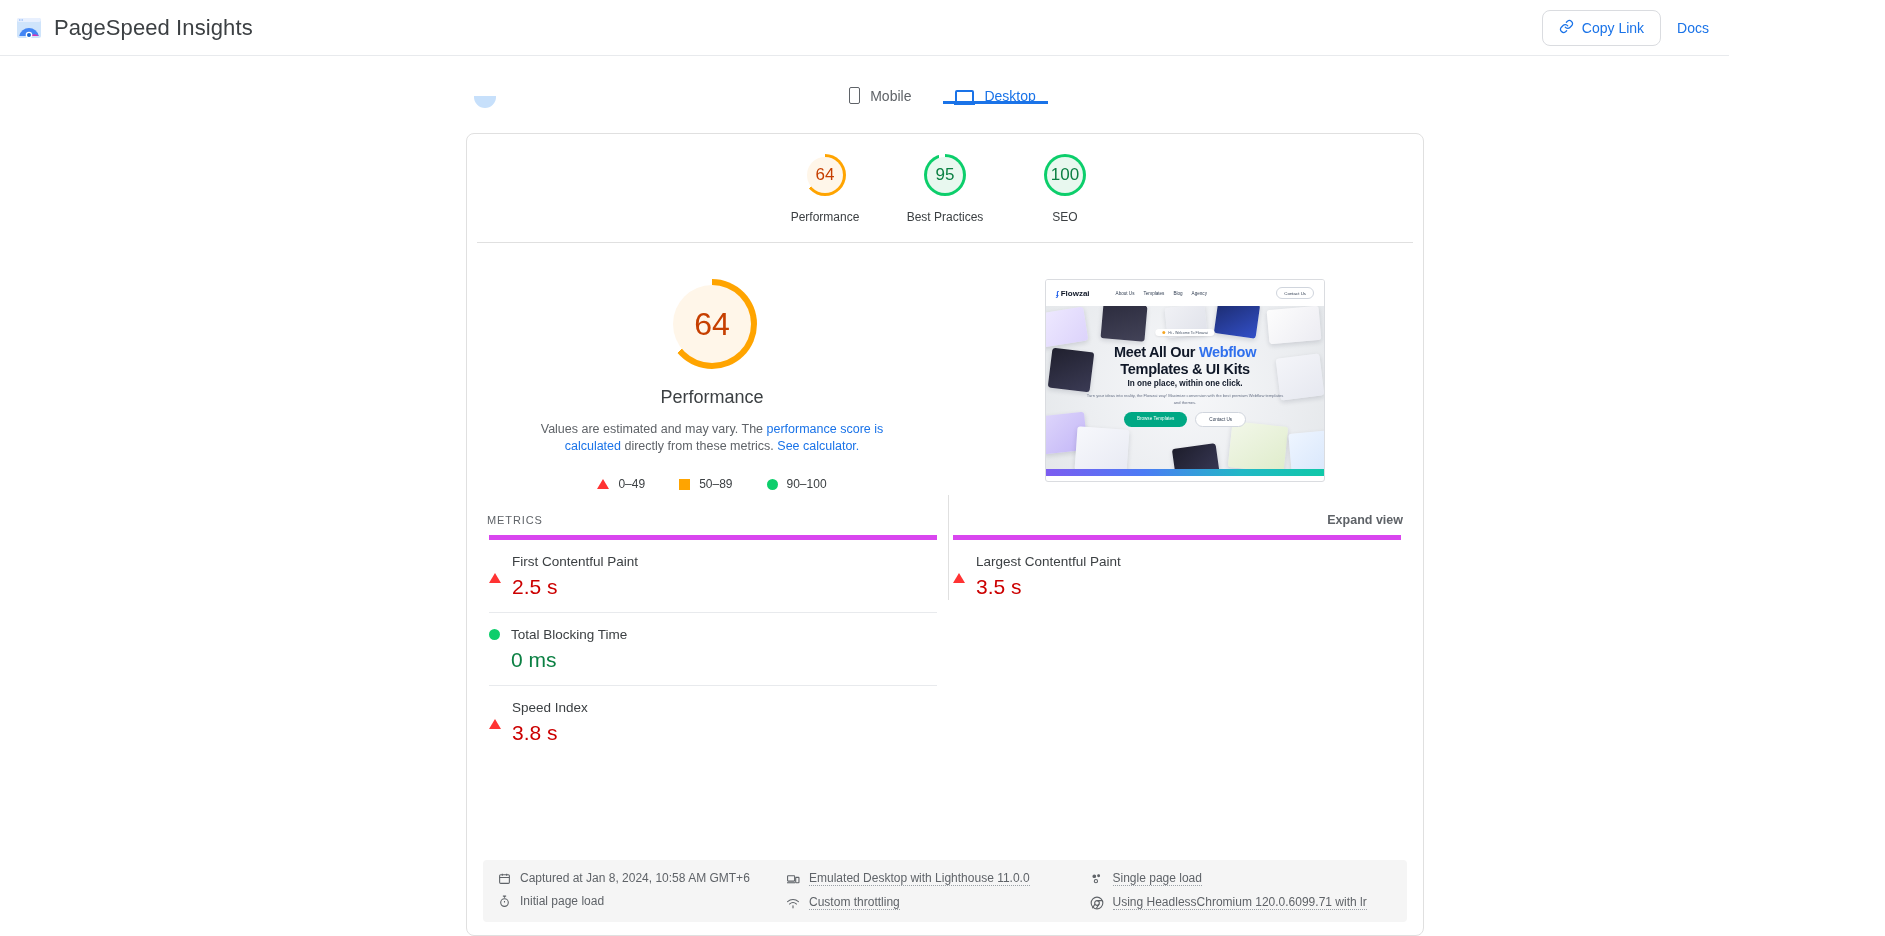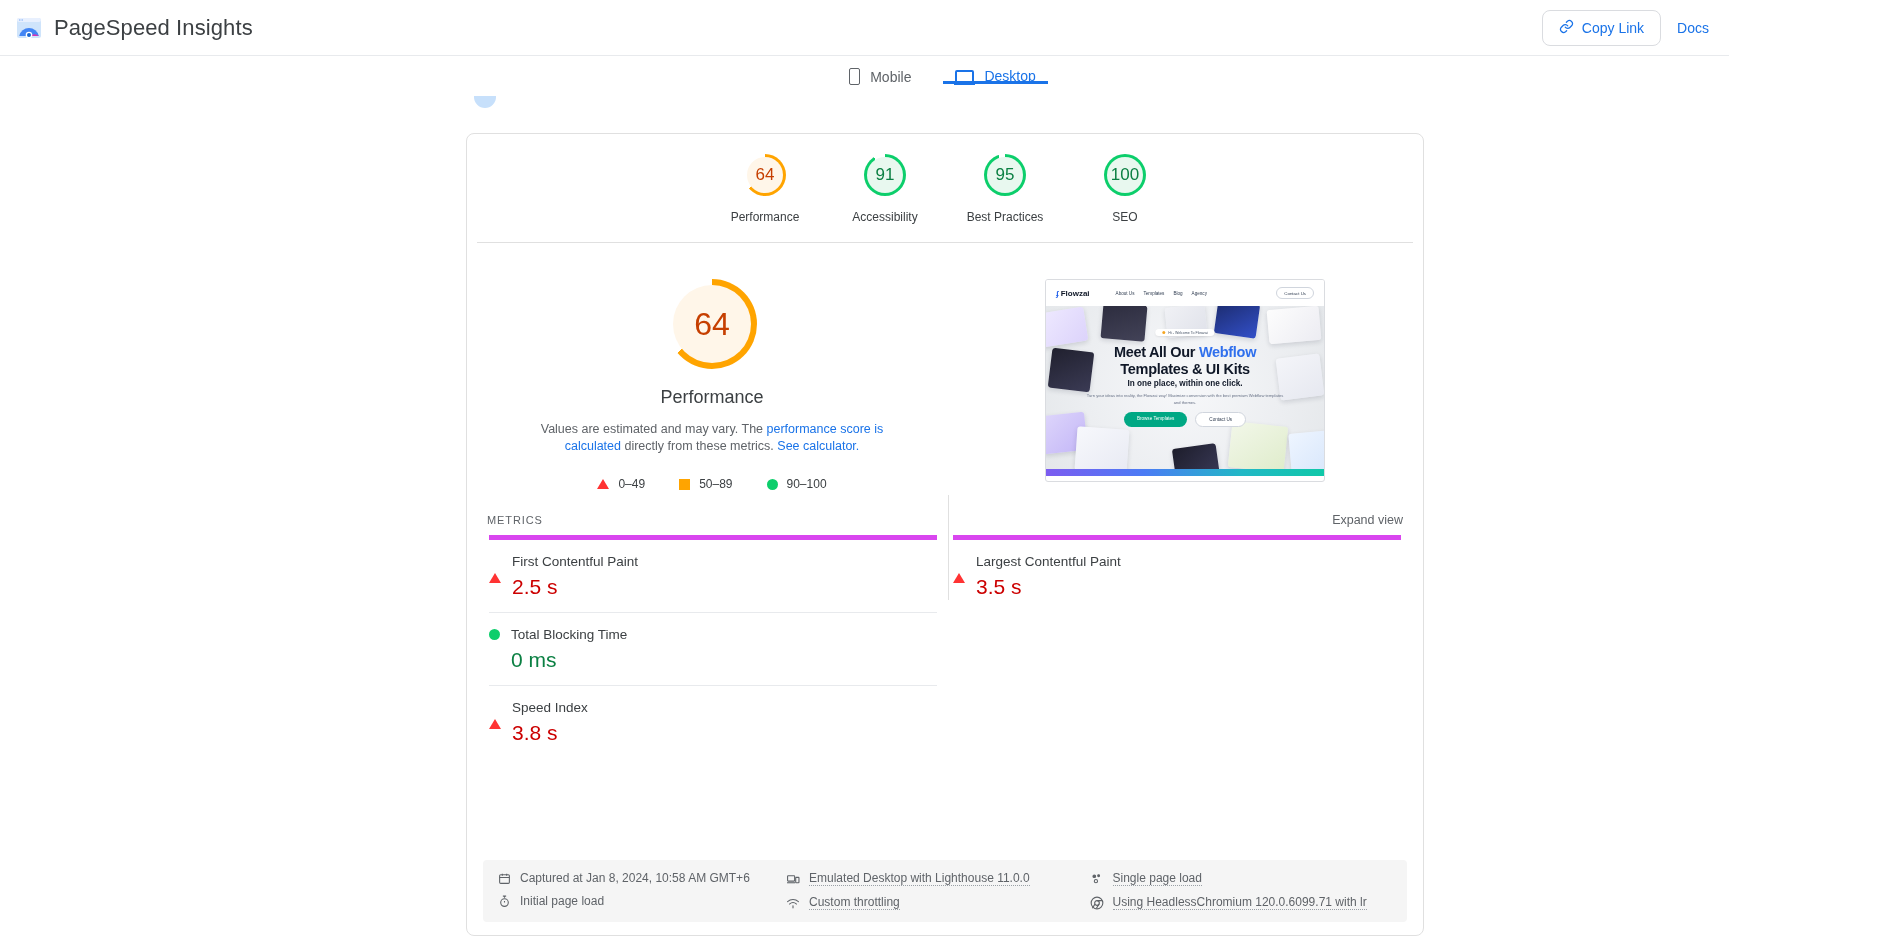--- a/index.html
+++ b/index.html
@@ -29,22 +29,22 @@
   .copy-link-btn {
     display: flex; align-items: center; gap: 8px;
     height: 36px; padding: 0 16px;
     border: 1px solid #dadce0; border-radius: 8px;
     background: #fff; color: #1a73e8; font-size: 14px; cursor: pointer;
   }
   .docs-link { color: #1a73e8; font-size: 14px; text-decoration: none; cursor: pointer; padding: 0 6px; }
 
   
   .tabs {
-    position: absolute; top: 68px; left: 0; width: 1885px; height: 48px;
-    display: flex; justify-content: center; align-items: flex-start;
+    position: absolute; top: 56px; left: 0; width: 1885px; height: 48px;
+    display: flex; justify-content: center; align-items: flex-end;
   }
   .tab {
     display: flex; align-items: center; gap: 10px;
     padding: 0 22px; cursor: pointer;
     font-size: 14px; color: #5f6368; position: relative;
   }
   .tab.active { color: #1a73e8; font-weight: 500; }
   .tab.active::after {
     content: ""; position: absolute; left: 10px; right: 10px; bottom: 0;
     height: 3px; background: #1a73e8;
@@ -138,21 +138,21 @@
   .tb-btn2 { background:#fff; color:#344054; font-size:4.6px; border-radius:9px; padding:4px 13px; border:0.5px solid #d0d5dd;}
   .float {
     position:absolute; border-radius:3px; background:#fff;
     box-shadow: 0 2px 5px rgba(16,24,40,.14); overflow:hidden;
   }
   .float::before { content:""; position:absolute; inset:0; }
 
   
   .metrics-head { display: flex; align-items: center; padding: 22px 20px 0 20px; }
   .metrics-title { font-size: 11px; letter-spacing: .9px; color: #5f6368; }
-  .expand-view { margin-left: auto; font-size: 12.5px; color: #5f6368; cursor: pointer; }
+  .expand-view { margin-left: auto; font-size: 12.5px; color: #5f6368; cursor: pointer; font-weight: bold; }
 
   .metrics-grid { display: flex; padding: 0 14px; margin-top: 8px; }
   .metrics-col { flex: 1; padding: 0 8px; }
   .metric-row { padding: 12px 0 13px 0; border-top: 1px solid #e8eaed; display: flex; gap: 11px; }
   .metric-row.first { border-top: 5px solid #d946ef; }
   .m-icon { padding-top: 4px; }
   .m-name { font-size: 13.5px; color: #3c4043; }
   .m-val { font-size: 21px; margin-top: 5px; }
 
   
@@ -221,27 +221,20 @@
 
 <div class="card">
 
   <div class="gauges">
     <div class="gauge-cell">
       <div class="ring" id="ring0" style="background: conic-gradient(rgb(255, 164, 0) 0deg, rgb(255, 164, 0) 230.4deg, rgba(0, 0, 0, 0) 230.4deg, rgba(0, 0, 0, 0) 360deg); color: rgb(198, 63, 0);">
           <span style="position: absolute; inset: 3px; border-radius: 50%; background: rgb(255, 246, 233); z-index: 1;"></span>
         <span>64</span>
       </div>
       <div class="gauge-label">Performance</div>
-    </div>
-    <div class="gauge-cell">
-      <div class="ring" id="ring1" style="background: conic-gradient(rgb(12, 206, 107) 0deg, rgb(12, 206, 107) 327.6deg, rgba(0, 0, 0, 0) 327.6deg, rgba(0, 0, 0, 0) 360deg); color: rgb(11, 128, 67);">
-          <span style="position: absolute; inset: 3px; border-radius: 50%; background: rgb(232, 248, 239); z-index: 1;"></span>
-        <span>91</span>
-      </div>
-      <div class="gauge-label">Accessibility</div>
     </div>
     <div class="gauge-cell">
       <div class="ring" id="ring2" style="background: conic-gradient(rgb(12, 206, 107) 0deg, rgb(12, 206, 107) 342deg, rgba(0, 0, 0, 0) 342deg, rgba(0, 0, 0, 0) 360deg); color: rgb(11, 128, 67);">
           <span style="position: absolute; inset: 3px; border-radius: 50%; background: rgb(232, 248, 239); z-index: 1;"></span>
         <span>95</span>
       </div>
       <div class="gauge-label">Best Practices</div>
     </div>
     <div class="gauge-cell">
       <div class="ring" id="ring3" style="background: conic-gradient(rgb(12, 206, 107) 0deg, rgb(12, 206, 107) 360deg, rgba(0, 0, 0, 0) 360deg, rgba(0, 0, 0, 0) 360deg); color: rgb(11, 128, 67); align-items: center;">

